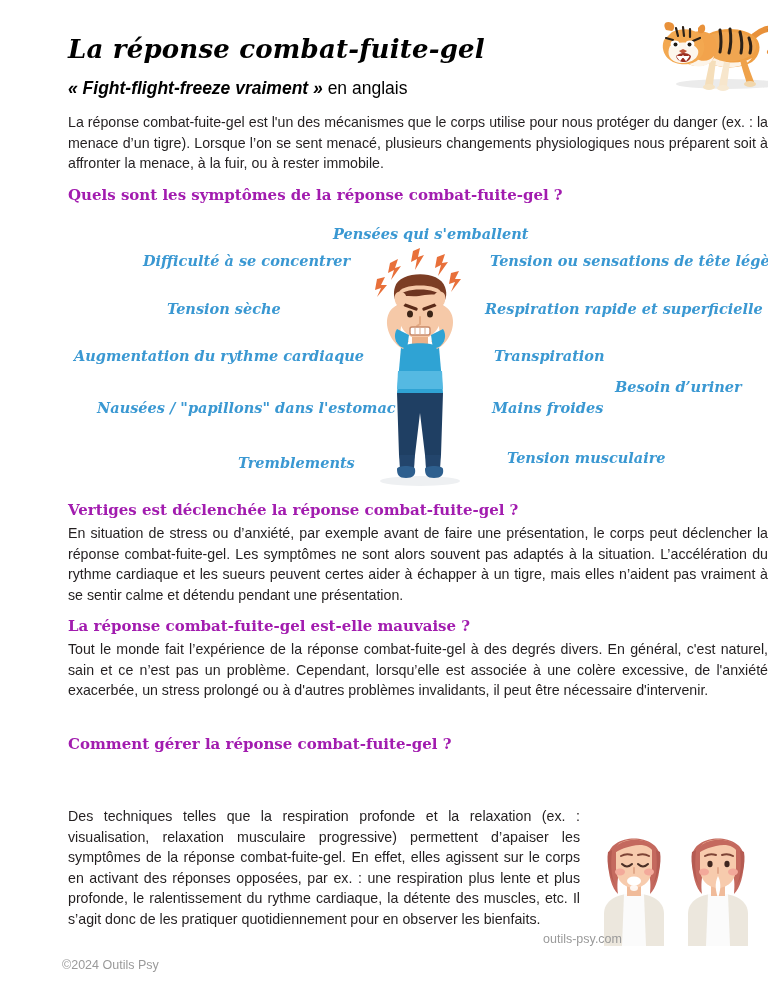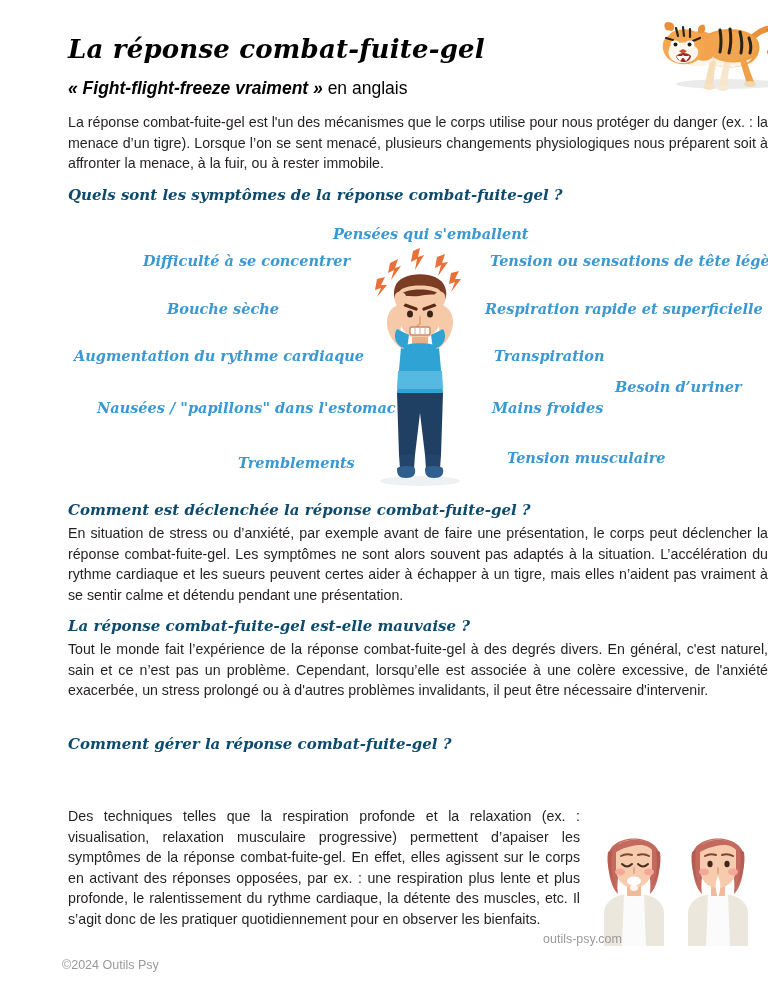--- a/index.html
+++ b/index.html
@@ -56,24 +56,23 @@
     position: absolute;
     font-size: 14.2px;
     line-height: 20.5px;
     text-align: justify;
     color: #231f20;
   }
 
   .heading {
     position: absolute;
     font-family: "DejaVu Serif", serif;
-    font-style: italic;
     font-weight: 700;
     font-size: 15px;
-    color: #0c4a6e;
+    color: #a21caf;
     white-space: nowrap;
   }
 
   
   .sym {
     position: absolute;
     font-family: "DejaVu Serif", serif;
     font-style: italic;
     font-weight: 700;
     font-size: 14.5px;
@@ -212,31 +211,31 @@
     <path d="M44 212 L60 212 L59 226 L45 226 Z" fill="#23456c"></path>
     <path d="M70 212 L86 212 L85 226 L71 226 Z" fill="#23456c"></path>
 
     <path d="M42 226 C42 222 60 222 60 226 C61 232 58 235 51 235 C44 235 42 232 42 226 Z" fill="#2e5f8e"></path>
     <path d="M70 226 C70 222 88 222 88 226 C89 232 86 235 79 235 C72 235 70 232 70 226 Z" fill="#2e5f8e"></path>
   </svg>
 
   <div class="sym" style="left:303px; top:225px;">Pensées qui s'emballent</div>
   <div class="sym" style="left:113px; top:252px;">Difficulté à se concentrer</div>
   <div class="sym" style="left:460px; top:252px;">Tension ou sensations de tête légère</div>
-  <div class="sym" style="left:137px; top:300px;">Bouche sèche</div>
+  <div class="sym" style="left:137px; top:300px;">Tension sèche</div>
   <div class="sym" style="left:455px; top:300px;text-align:right;">Respiration rapide et superficielle</div>
   <div class="sym" style="left:44px; top:347px;">Augmentation du rythme cardiaque</div>
   <div class="sym" style="left:464px; top:347px;">Transpiration</div>
   <div class="sym" style="left:585px; top:378px;">Besoin d’uriner</div>
   <div class="sym" style="left:67px; top:399px;">Nausées / "papillons" dans l'estomac</div>
   <div class="sym" style="left:462px; top:399px;">Mains froides</div>
   <div class="sym" style="left:208px; top:454px;">Tremblements</div>
   <div class="sym" style="left:477px; top:449px;">Tension musculaire</div>
 
-  <div class="heading" style="left:38px; top:501px;">Comment est déclenchée la réponse combat-fuite-gel ?</div>
+  <div class="heading" style="left:38px; top:501px;">Vertiges est déclenchée la réponse combat-fuite-gel ?</div>
   <div class="para" style="left:38px; top:523px; width:700px;">En situation de stress ou d’anxiété, par exemple avant de faire une présentation, le corps peut déclencher la réponse combat-fuite-gel. Les symptômes ne sont alors souvent pas adaptés à la situation. L’accélération du rythme cardiaque et les sueurs peuvent certes aider à échapper à un tigre, mais elles n’aident pas vraiment à se sentir calme et détendu pendant une présentation.</div>
 
   <div class="heading" style="left:38px; top:617px;">La réponse combat-fuite-gel est-elle mauvaise ?</div>
   <div class="para" style="left:38px; top:639px; width:700px;">Tout le monde fait l’expérience de la réponse combat-fuite-gel à des degrés divers. En général, c'est naturel, sain et ce n’est pas un problème. Cependant, lorsqu’elle est associée à une colère excessive, de l'anxiété exacerbée, un stress prolongé ou à d'autres problèmes invalidants, il peut être nécessaire d'intervenir.</div>
 
   <div class="heading" style="left:38px; top:735px;">Comment gérer la réponse combat-fuite-gel ?</div>
   <div class="para" style="left:38px; top:806px; width:512px;">Des techniques telles que la respiration profonde et la relaxation (ex. : visualisation, relaxation musculaire progressive) permettent d’apaiser les symptômes de la réponse combat-fuite-gel. En effet, elles agissent sur le corps en activant des réponses opposées, par ex. : une respiration plus lente et plus profonde, le ralentissement du rythme cardiaque, la détente des muscles, etc. Il s’agit donc de les pratiquer quotidiennement pour en observer les bienfaits.</div>
 
   <svg class="illus" id="relaxation-illustration" viewBox="0 0 186 140" xmlns="http://www.w3.org/2000/svg">
 

